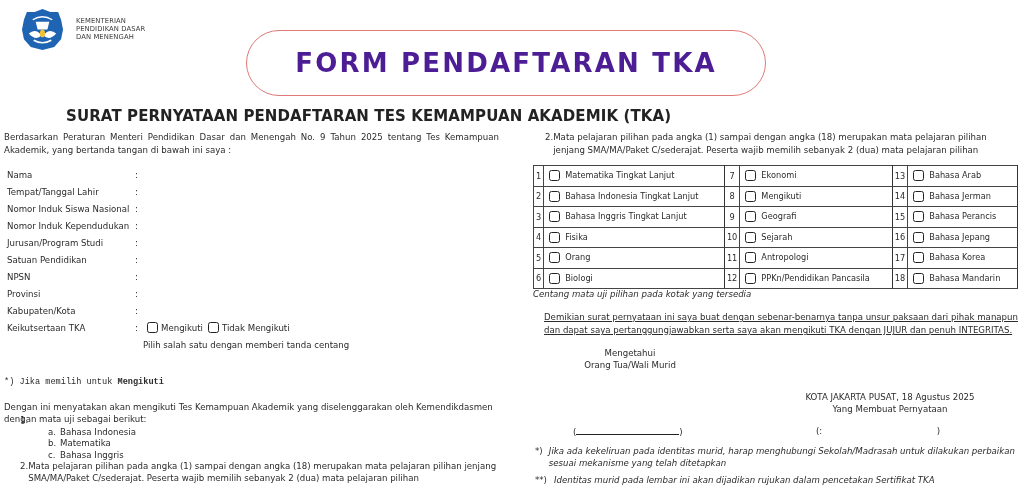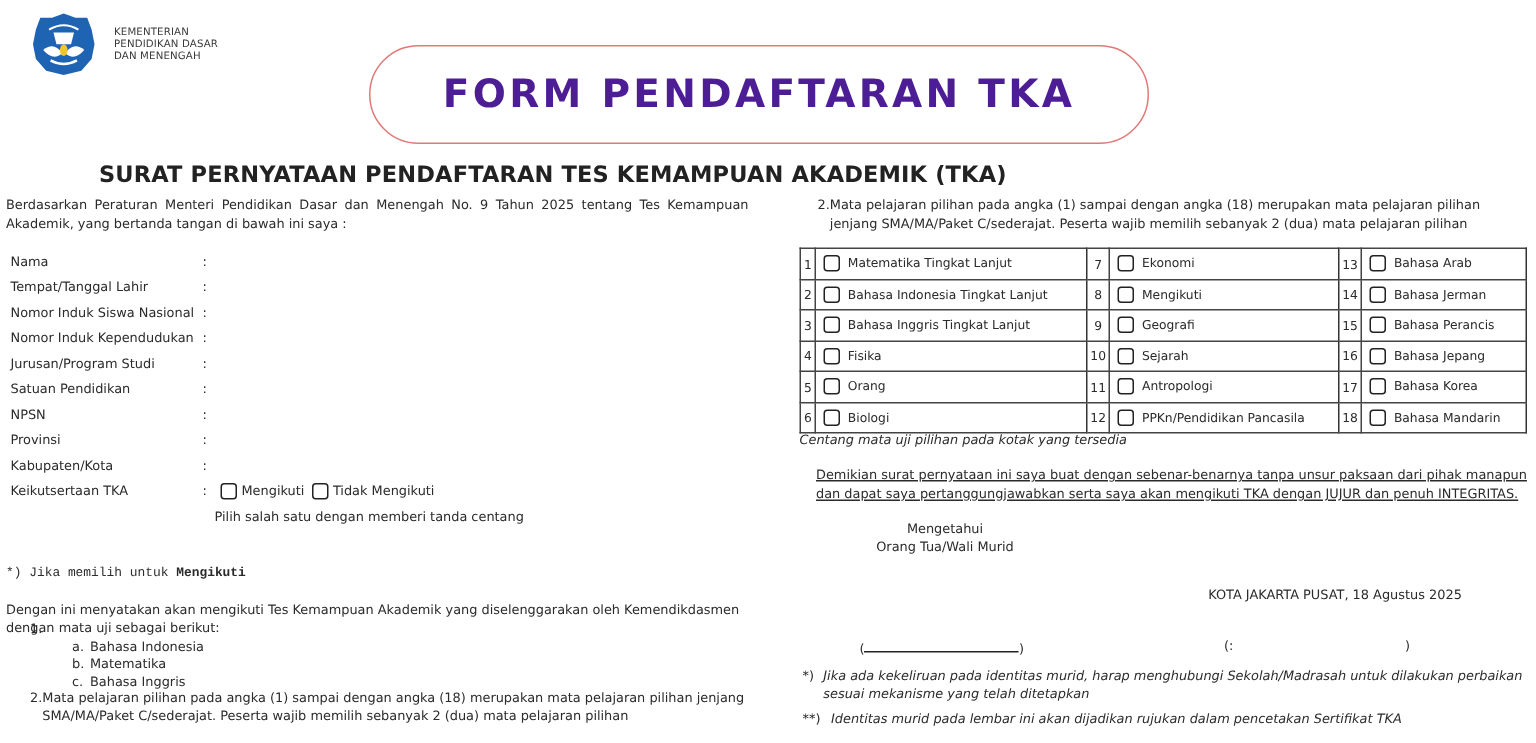--- a/index.html
+++ b/index.html
@@ -229,20 +229,21 @@
 
 <div class="table-hint">Centang mata uji pilihan pada kotak yang tersedia</div>
 <div class="closing">Demikian surat pernyataan ini saya buat dengan sebenar-benarnya tanpa unsur paksaan dari pihak manapun dan dapat saya pertanggungjawabkan serta saya akan mengikuti TKA dengan JUJUR dan penuh INTEGRITAS.</div>
 
 <div class="sig-left">
   <div>Mengetahui</div>
   <div>Orang Tua/Wali Murid</div>
 </div>
 <div class="sig-right">
   <div>KOTA JAKARTA PUSAT, 18 Agustus 2025</div>
+  <div>Yang Membuat Pernyataan</div>
 </div>
 <div class="sig-line-left">
   <span>(</span><span class="line"></span><span>)</span>
 </div>
 <div class="sig-line-right">
   <span>(:</span>
   <span>)</span>
 </div>
 
 <div class="footnote fn1">

